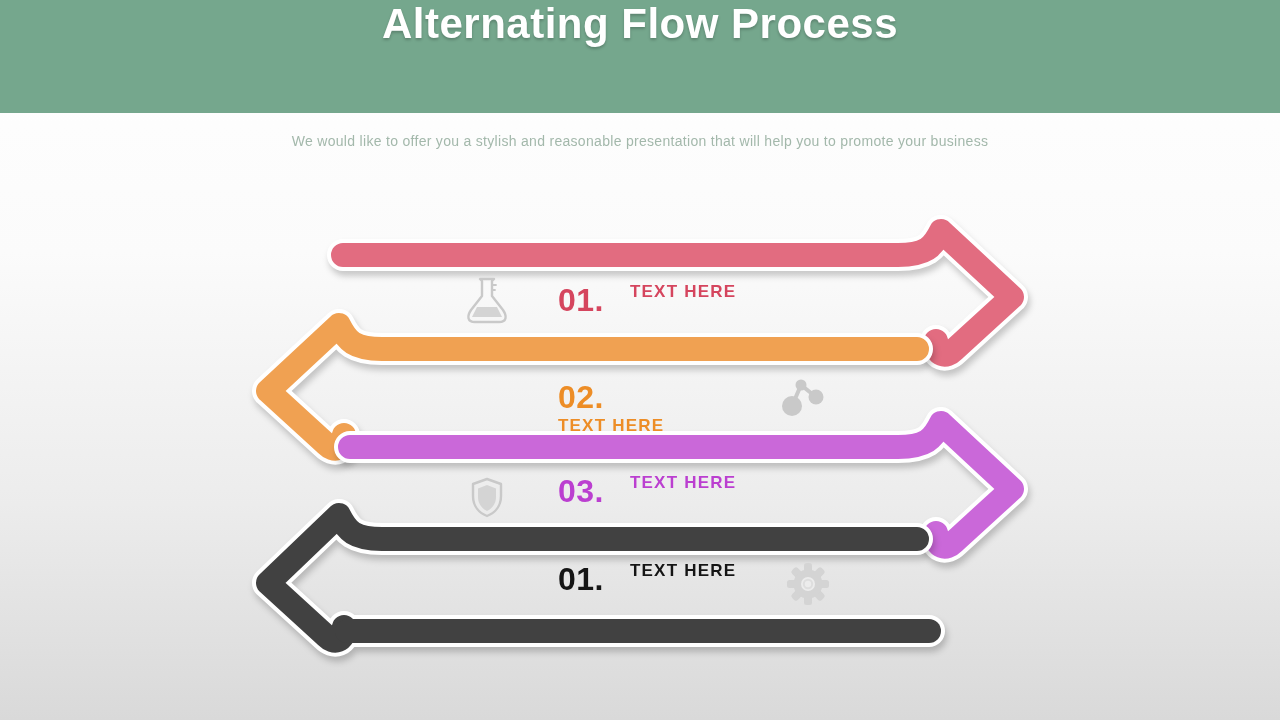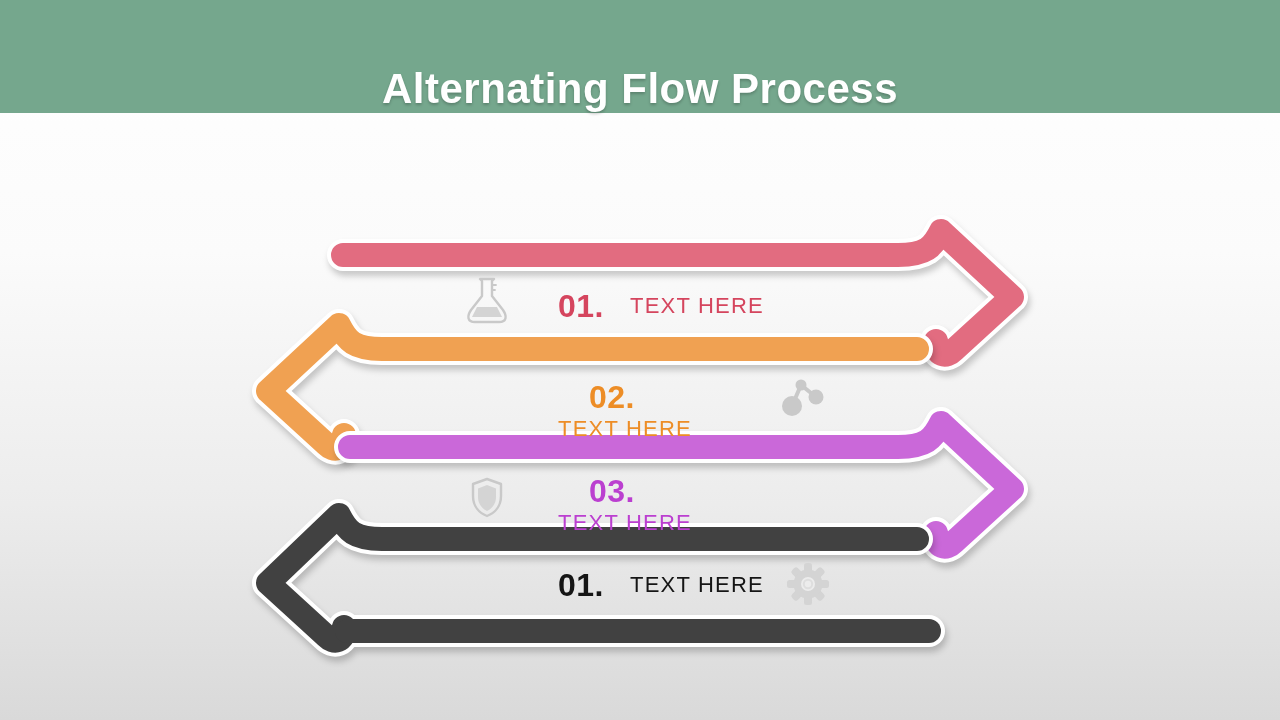--- a/index.html
+++ b/index.html
@@ -1,39 +1,40 @@
 <!DOCTYPE html>
 <html><head>
 <meta charset="utf-8">
 <style>
   html,body{margin:0;padding:0;}
   body{width:1280px;height:720px;overflow:hidden;font-family:"Liberation Sans",sans-serif;}
   #slide{position:relative;width:1280px;height:720px;
     background:linear-gradient(180deg,#ffffff 0%,#fbfbfb 35%,#ececec 70%,#d9d9d9 100%);}
   .header{position:absolute;left:0;top:0;width:1280px;height:113px;
-    display:flex;align-items:flex-end;justify-content:center;}
+    display:flex;align-items:flex-start;justify-content:center;}
   .title{color:#ffffff;font-size:42px;font-weight:bold;letter-spacing:0.5px;
     text-shadow:0 2px 3px rgba(0,0,0,0.22);}
   .subtitle{position:absolute;left:0;top:133px;width:1280px;text-align:center;
     font-size:14px;font-weight:300;letter-spacing:0.3px;}
   .arrows{position:absolute;left:0;top:0;width:1280px;height:720px;}
   .arrow-shadow{filter:drop-shadow(2px 5px 3px rgba(0,0,0,0.20));}
-  .step-row{position:absolute;height:48px;display:flex;align-items:center;z-index:5;}
+  .step-row{position:absolute;height:48px;display:flex;align-items:flex-start;z-index:5;}
   .step-number{width:72px;font-size:32px;font-weight:bold;letter-spacing:0.5px;}
-  .step-label{font-size:22px;font-weight:normal;letter-spacing:1.2px;}
+  .step-label{font-size:17px;font-weight:bold;letter-spacing:1.2px;}
 </style>
 </head>
 <body>
 
 <div id="slide">
 
   <div class="header" style="background: rgb(117, 167, 141);">
     <div class="title">Alternating Flow Process</div>
   </div>
 
+  <div class="subtitle" style="color: rgb(163, 184, 171);">We would like to offer you a stylish and reasonable presentation that will help you to promote your business</div>
 
   <svg class="arrows" viewBox="0 0 1280 720">
 
     <g class="arrow-shadow">
       <path d="M343 255 H898 C926 255 933 247 941 231 L1012 297 L954 350 C946 358 936 356 936 341" fill="none" stroke="#ffffff" stroke-width="32" stroke-linecap="round" stroke-linejoin="round"></path>
       <path d="M343 255 H898 C926 255 933 247 941 231 L1012 297 L954 350 C946 358 936 356 936 341" fill="none" stroke-width="24" stroke-linecap="round" stroke-linejoin="round" stroke="#e26c80"></path>
     </g>
 
     <g class="arrow-shadow">
       <path d="M917 349 H382 C354 349 347 341 339 325 L268 391 L326 444 C334 452 344 450 344 435" fill="none" stroke="#ffffff" stroke-width="32" stroke-linecap="round" stroke-linejoin="round"></path>
@@ -86,21 +87,21 @@
   <div class="step-row" style="left:558px;top:282px;">
     <div class="step-number" style="color: rgb(213, 69, 94);">01.</div>
     <div class="step-label" style="color: rgb(213, 69, 94);">TEXT HERE</div>
   </div>
 
   <div class="step-row" style="left:558px;top:379px;flex-direction:column;">
     <div class="step-number" style="color: rgb(237, 141, 38);">02.</div>
     <div class="step-label" style="color: rgb(237, 141, 38);">TEXT HERE</div>
   </div>
 
-  <div class="step-row" style="left:558px;top:473px;flex-direction:column;">
+  <div class="step-row" style="left:558px;top:473px;">
     <div class="step-number" style="color: rgb(187, 63, 208);">03.</div>
     <div class="step-label" style="color: rgb(187, 63, 208);">TEXT HERE</div>
   </div>
 
   <div class="step-row" style="left:558px;top:561px;">
     <div class="step-number" style="color: rgb(21, 21, 21);">01.</div>
     <div class="step-label" style="color: rgb(21, 21, 21);">TEXT HERE</div>
   </div>
 
 </div>

